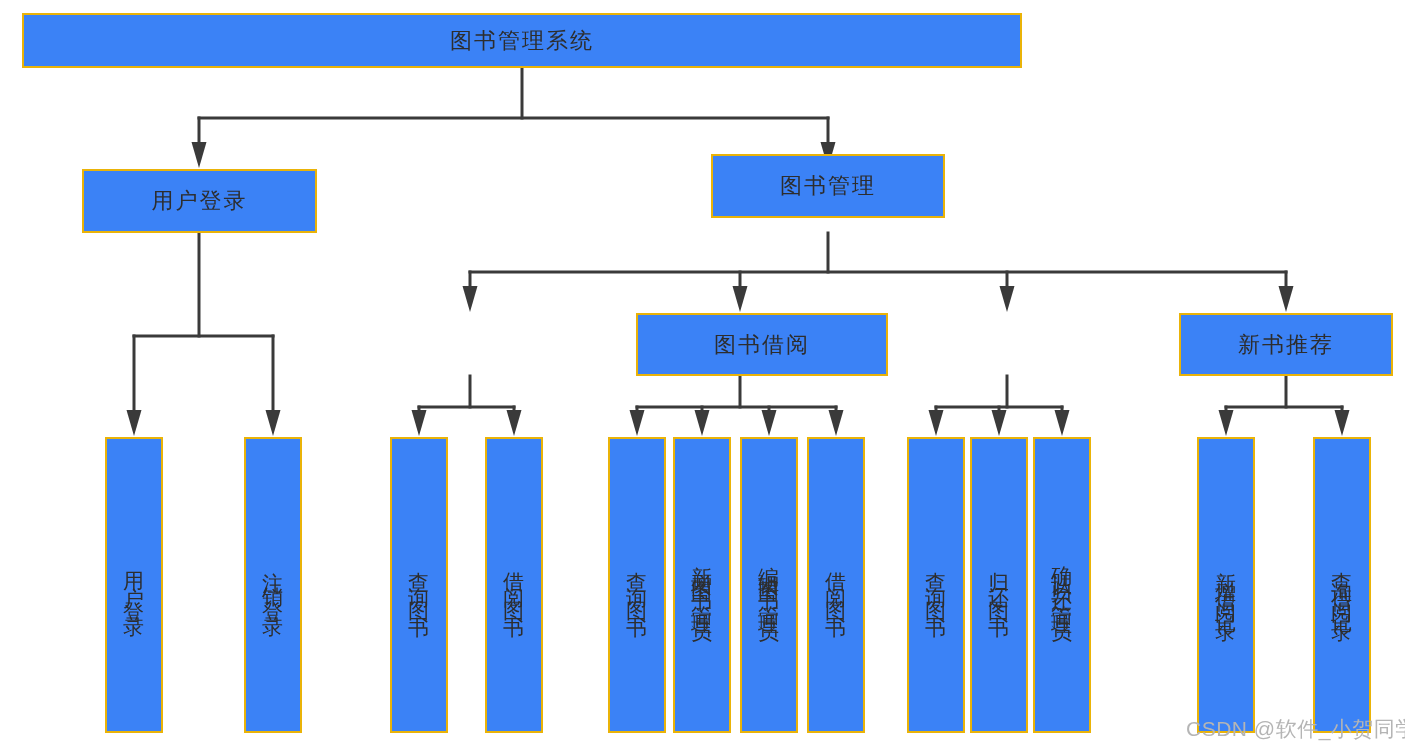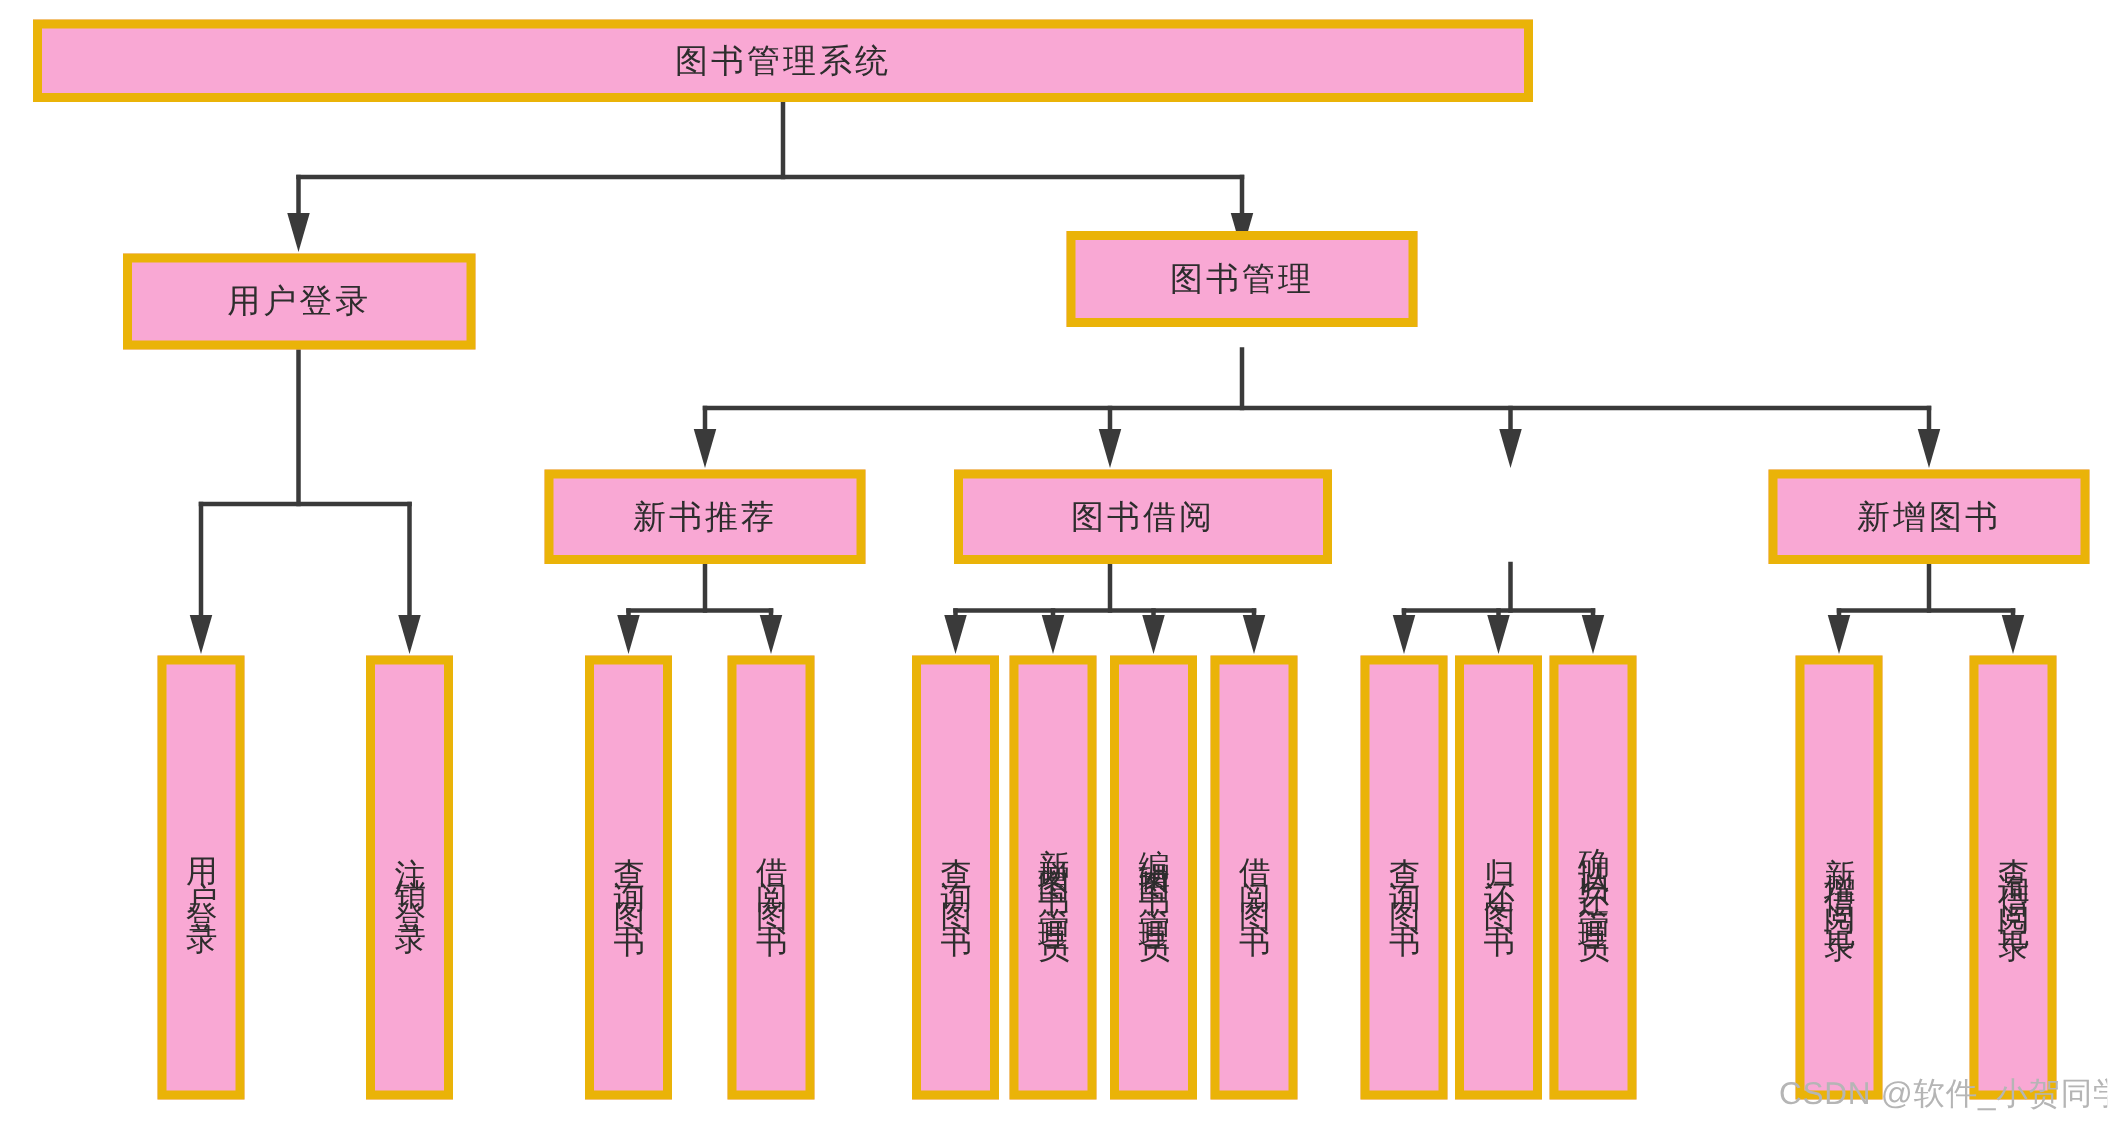--- a/index.html
+++ b/index.html
@@ -3,21 +3,21 @@
 <meta charset="utf-8">
 <style>
   html,body{margin:0;padding:0;background:#ffffff;}
   .canvas{
     position:relative;width:1405px;height:747px;background:#ffffff;
     font-family:"Liberation Sans",sans-serif;overflow:hidden;
   }
   svg.wires{position:absolute;left:0;top:0;z-index:1;}
   .node{
     position:absolute;box-sizing:border-box;z-index:2;
-    border:6px solid #eab308;background:#f9a8d4;color:#2d2d2d;
+    border:2px solid #eab308;background:#3b82f6;color:#2d2d2d;
     display:flex;align-items:center;justify-content:center;
     font-size:22px;letter-spacing:2px;white-space:nowrap;
   }
   .node.v{
     top:437px;width:58px;height:296px;
     writing-mode:vertical-lr;text-orientation:mixed;
     font-size:21px;line-height:1;
   }
   .node.v.short{letter-spacing:15px;}
   .node.v.mid{letter-spacing:10px;}
@@ -99,23 +99,22 @@
       <polygon points="1218.5,410 1233.5,410 1226,436"></polygon>
       <polygon points="1334.5,410 1349.5,410 1342,436"></polygon>
     </g>
   </svg>
 
   <div class="node h" style="left:22px;top:13px;width:1000px;height:55px">图书管理系统</div>
 
   <div class="node h" style="left:82px;top:169px;width:235px;height:64px">用户登录</div>
   <div class="node h" style="left:711px;top:154px;width:234px;height:64px">图书管理</div>
 
-  <div class="node h" style="left:363px;top:313px;width:214px;height:63px">新书推荐</div>
   <div class="node h" style="left:636px;top:313px;width:252px;height:63px">图书借阅</div>
-  <div class="node h" style="left:1179px;top:313px;width:214px;height:63px">新增图书</div>
+  <div class="node h" style="left:1179px;top:313px;width:214px;height:63px">新书推荐</div>
 
   <div class="node v short" style="left:105px">用户登录</div>
   <div class="node v short" style="left:244px">注销登录</div>
 
   <div class="node v short" style="left:390px">查询图书</div>
   <div class="node v short" style="left:485px">借阅图书</div>
 
   <div class="node v short" style="left:608px">查询图书</div>
   <div class="node v long" style="left:673px">新增图书（管理员）</div>
   <div class="node v long" style="left:740px">编辑图书（管理员）</div>

